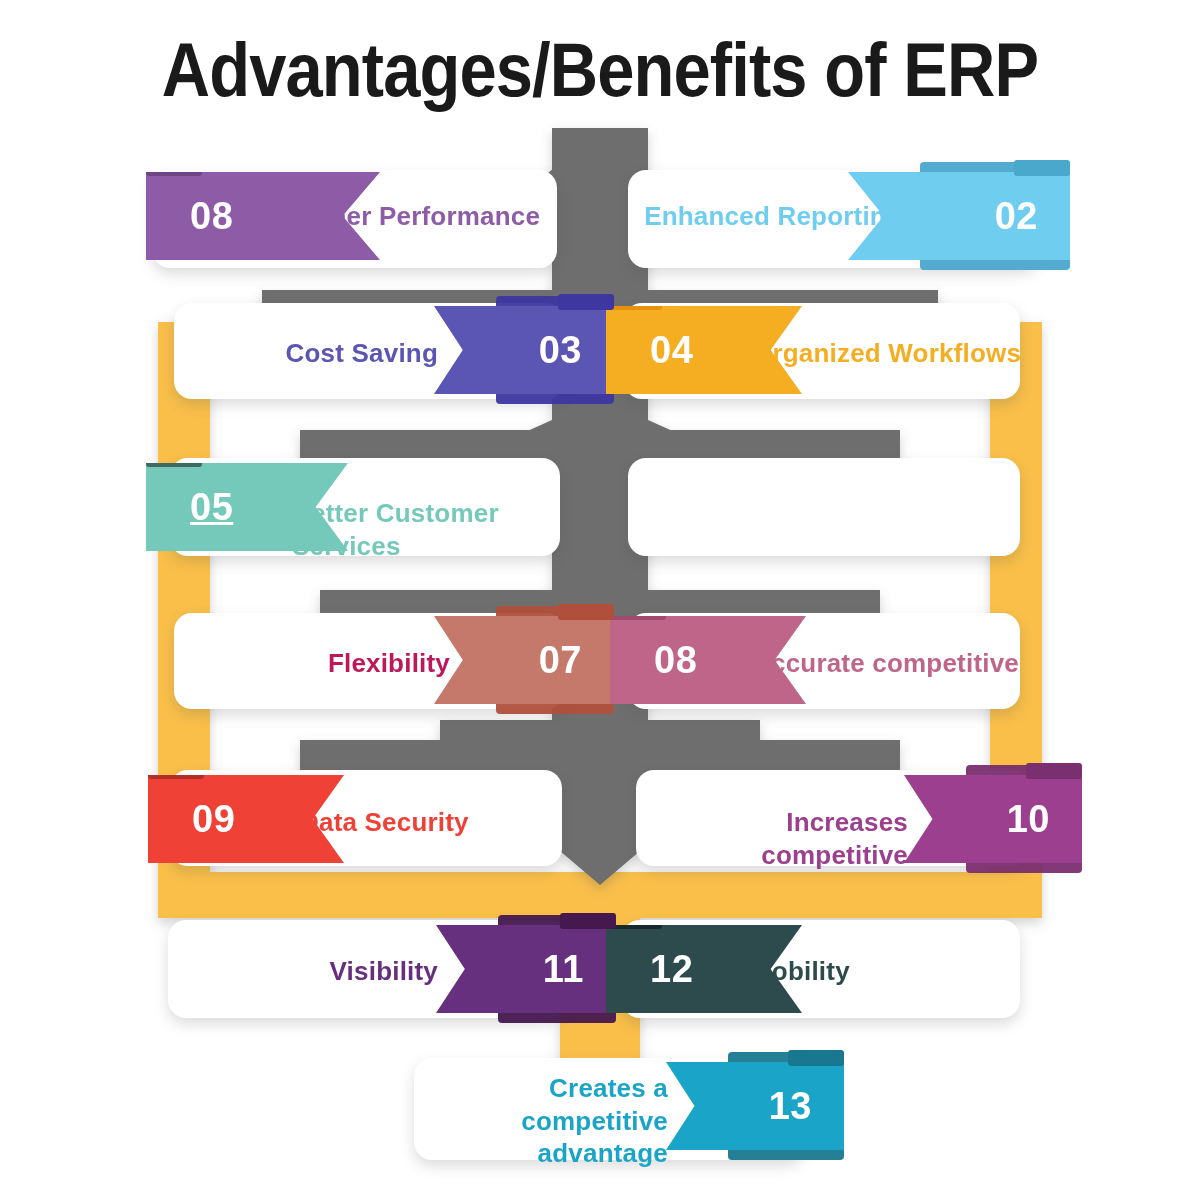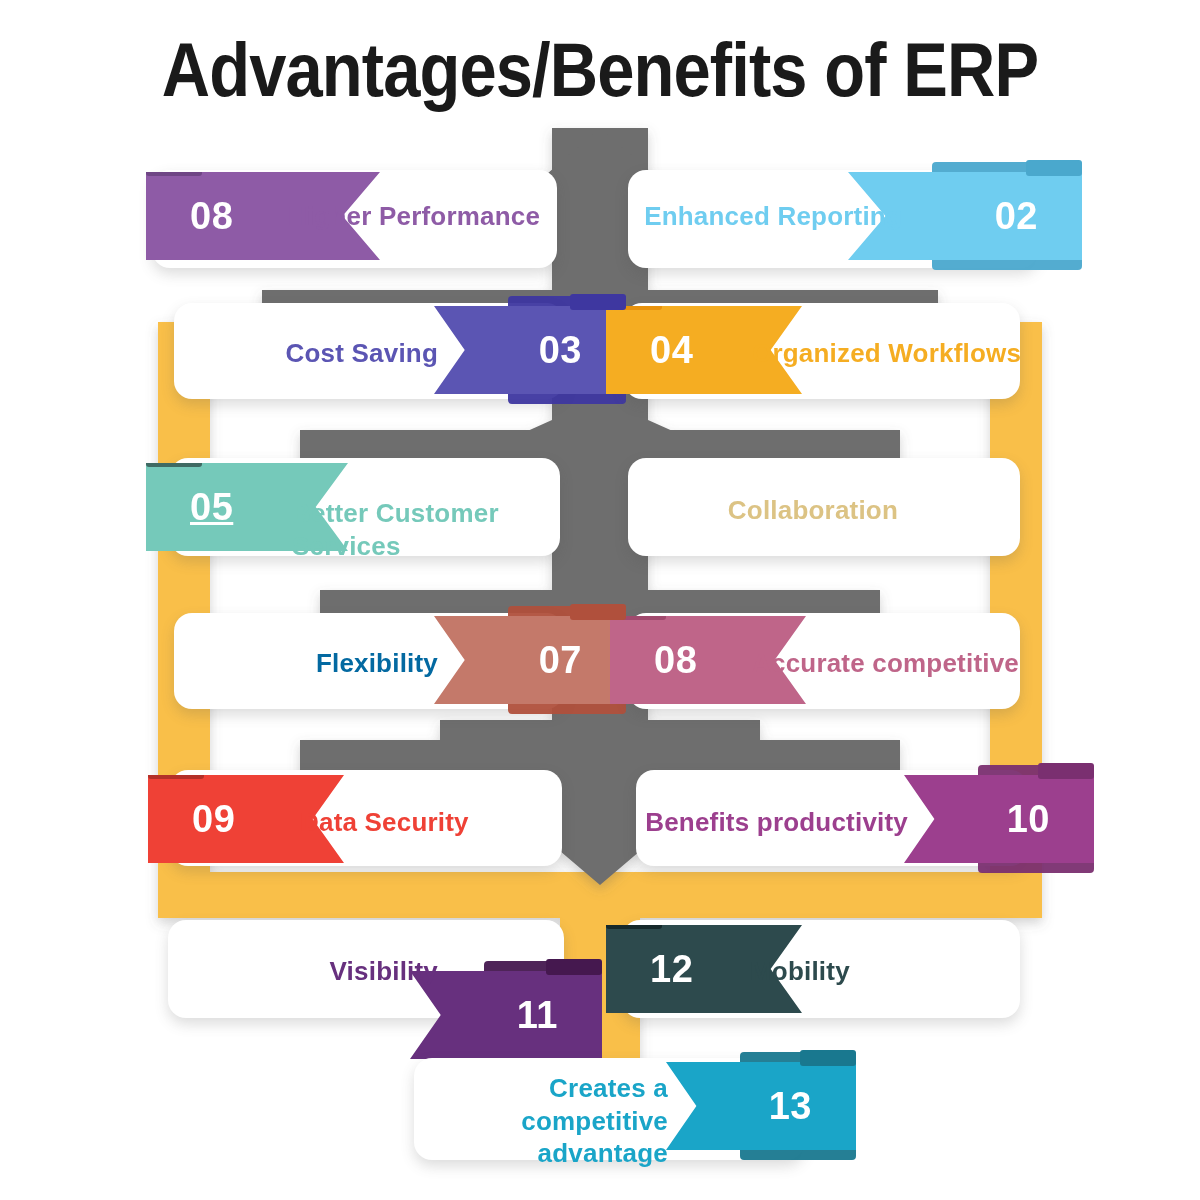--- a/index.html
+++ b/index.html
@@ -54,21 +54,21 @@
     clip-path:polygon(0 0,100% 0,100% 100%,0 100%,0 100%);
   }
   .ribbon.left .body{
     position:absolute;inset:0;
     background:var(--c);
     clip-path:polygon(0 0, 100% 0, 84% 50%, 100% 100%, 0 100%);
   }
   
   .ribbon.right{
     justify-content:flex-end;
-    padding-right:44px;
+    padding-right:32px;
     align-items:center;
   }
   .ribbon.right .body{
     position:absolute;inset:0;
     background:var(--c);
     clip-path:polygon(0 0, 16% 50%, 0 100%, 100% 100%, 100% 0);
   }
   
   .fold{
     position:absolute;
@@ -189,30 +189,29 @@
   <div class="ribbon left" style="left:146px;top:463px;width:158px;text-decoration:underline;--c:#75c9ba;--d:#3f6a63;">
     <div class="plate" style="left:0;width:120px;"></div>
     <div class="fold tl"></div>
     <div class="body"></div>
     <span class="num">05</span>
   </div>
   <div class="lbl l" style="left:292px;top:497px;width:262px;color:#75c9ba;">Better Customer
 Services</div>
 
   <div class="card" style="left:628px;top:458px;width:392px;height:98px;"></div>
-  <div class="lbl r" style="left:632px;top:494px;width:266px;color:#dcc384;">Collaboration</div>
 
   <div class="card" style="left:174px;top:613px;width:390px;height:96px;"></div>
   <div class="ribbon right" style="left:434px;top:616px;width:148px;--c:#c4796a;--d:#b0503c;">
     <div class="plate" style="right:0;width:118px;"></div>
     <div class="fold tr"></div>
     <div class="body"></div>
     <span class="num">07</span>
   </div>
-  <div class="lbl r" style="left:182px;top:647px;width:256px;color:#0369a1;">Flexibility</div>
+  <div class="lbl r" style="left:194px;top:647px;width:256px;color:#be185d;">Flexibility</div>
 
   <div class="card" style="left:628px;top:613px;width:392px;height:96px;"></div>
   <div class="ribbon left" style="left:610px;top:616px;width:152px;--c:#bf6589;--d:#a14a6e;">
     <div class="plate" style="left:0;width:118px;"></div>
     <div class="fold tl"></div>
     <div class="body"></div>
     <span class="num">08</span>
   </div>
   <div class="lbl l" style="left:752px;top:647px;width:268px;color:#bf6589;">Accurate competitive</div>
 
@@ -225,24 +224,24 @@
   </div>
   <div class="lbl l" style="left:300px;top:806px;width:256px;color:#ef4136;">Data Security</div>
 
   <div class="card" style="left:636px;top:770px;width:392px;height:96px;"></div>
   <div class="ribbon right" style="left:904px;top:775px;width:146px;--c:#9c3f8e;--d:#7a2f70;">
     <div class="plate" style="right:0;width:116px;"></div>
     <div class="fold tr"></div>
     <div class="body"></div>
     <span class="num">10</span>
   </div>
-  <div class="lbl r" style="left:640px;top:806px;width:268px;color:#9c3f8e;">Benefits productivity</div>
+  <div class="lbl r" style="left:640px;top:806px;width:268px;color:#9c3f8e;">Increases competitive</div>
 
   <div class="card" style="left:168px;top:920px;width:396px;height:98px;"></div>
-  <div class="ribbon right" style="left:410px;top:925px;width:148px;margin-top:46px;--c:#67307e;--d:#45184f;">
+  <div class="ribbon right" style="left:436px;top:925px;width:148px;--c:#67307e;--d:#45184f;">
     <div class="plate" style="right:0;width:118px;"></div>
     <div class="fold tr"></div>
     <div class="body"></div>
     <span class="num">11</span>
   </div>
   <div class="lbl r" style="left:176px;top:955px;width:262px;color:#67307e;">Visibility</div>
 
   <div class="card" style="left:622px;top:920px;width:398px;height:98px;"></div>
   <div class="ribbon left" style="left:606px;top:925px;width:152px;--c:#2d4a4d;--d:#16292b;">
     <div class="plate" style="left:0;width:118px;"></div>

